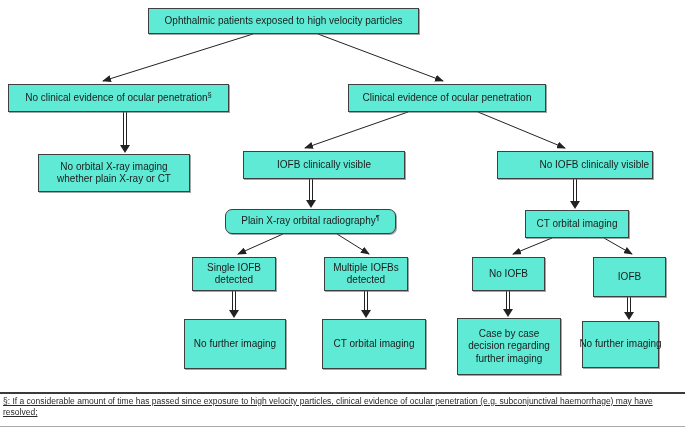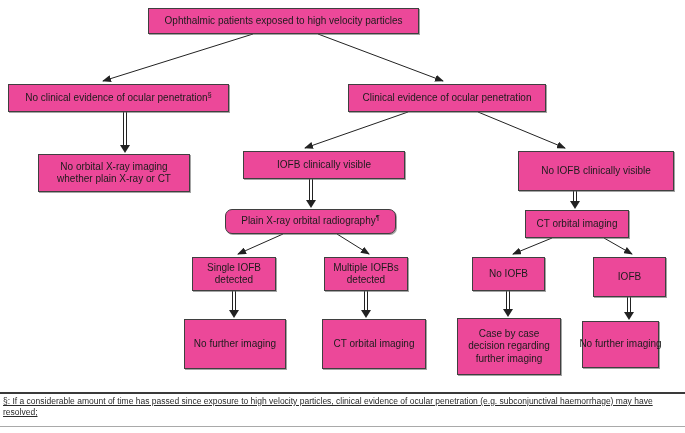--- a/index.html
+++ b/index.html
@@ -2,21 +2,21 @@
 <html><head>
 <meta charset="utf-8">
 <style>
   html,body { margin:0; padding:0; background:#ffffff; }
   .canvas {
     position:relative; width:685px; height:433px; background:#ffffff;
     font-family:"Liberation Sans", sans-serif; overflow:hidden;
   }
   .arrows { position:absolute; left:0; top:0; width:685px; height:433px; }
   .node {
-    position:absolute; box-sizing:border-box; background:#ec4899;
+    position:absolute; box-sizing:border-box; background:#5eead4;
     border:1px solid #3f3f3f; box-shadow:1px 1px 0 rgba(90,90,90,.55);
     display:flex; align-items:center; justify-content:center;
     text-align:center; font-size:10px; line-height:12.5px; color:#1c1c1c;
     white-space:nowrap; padding:9px 3px;
   }
   .node.wrap { white-space:normal; }
   .node sup { font-size:7.5px; line-height:0; vertical-align:super; }
   .rule { position:absolute; left:0; width:685px; }
   .rule-top { top:392px; height:2px; background:#3a3a3a; }
   .rule-bottom { top:426px; height:1px; background:#a9a9a9; }
@@ -97,21 +97,21 @@
   </div>
 
   <div class="node wrap" style="left:38px;top:154px;width:152px;height:38px;">
     <span><span>No orbital X-ray imaging whether plain X-ray or CT</span><sup></sup></span>
   </div>
 
   <div class="node" style="left:243px;top:151px;width:162px;height:28px;">
     <span><span>IOFB clinically visible</span><sup></sup></span>
   </div>
 
-  <div class="node" style="left:518px;top:151px;width:156px;height:40px;">
+  <div class="node" style="left:497px;top:151px;width:156px;height:28px;justify-content:flex-end;">
     <span><span>No IOFB clinically visible</span><sup></sup></span>
   </div>
 
   <div class="node" style="left:225px;top:209px;width:171px;height:25px;border-radius:7px;">
     <span><span>Plain X-ray orbital radiography</span><sup>¶</sup></span>
   </div>
 
   <div class="node" style="left:525px;top:210px;width:104px;height:28px;">
     <span><span>CT orbital imaging</span><sup></sup></span>
   </div>

